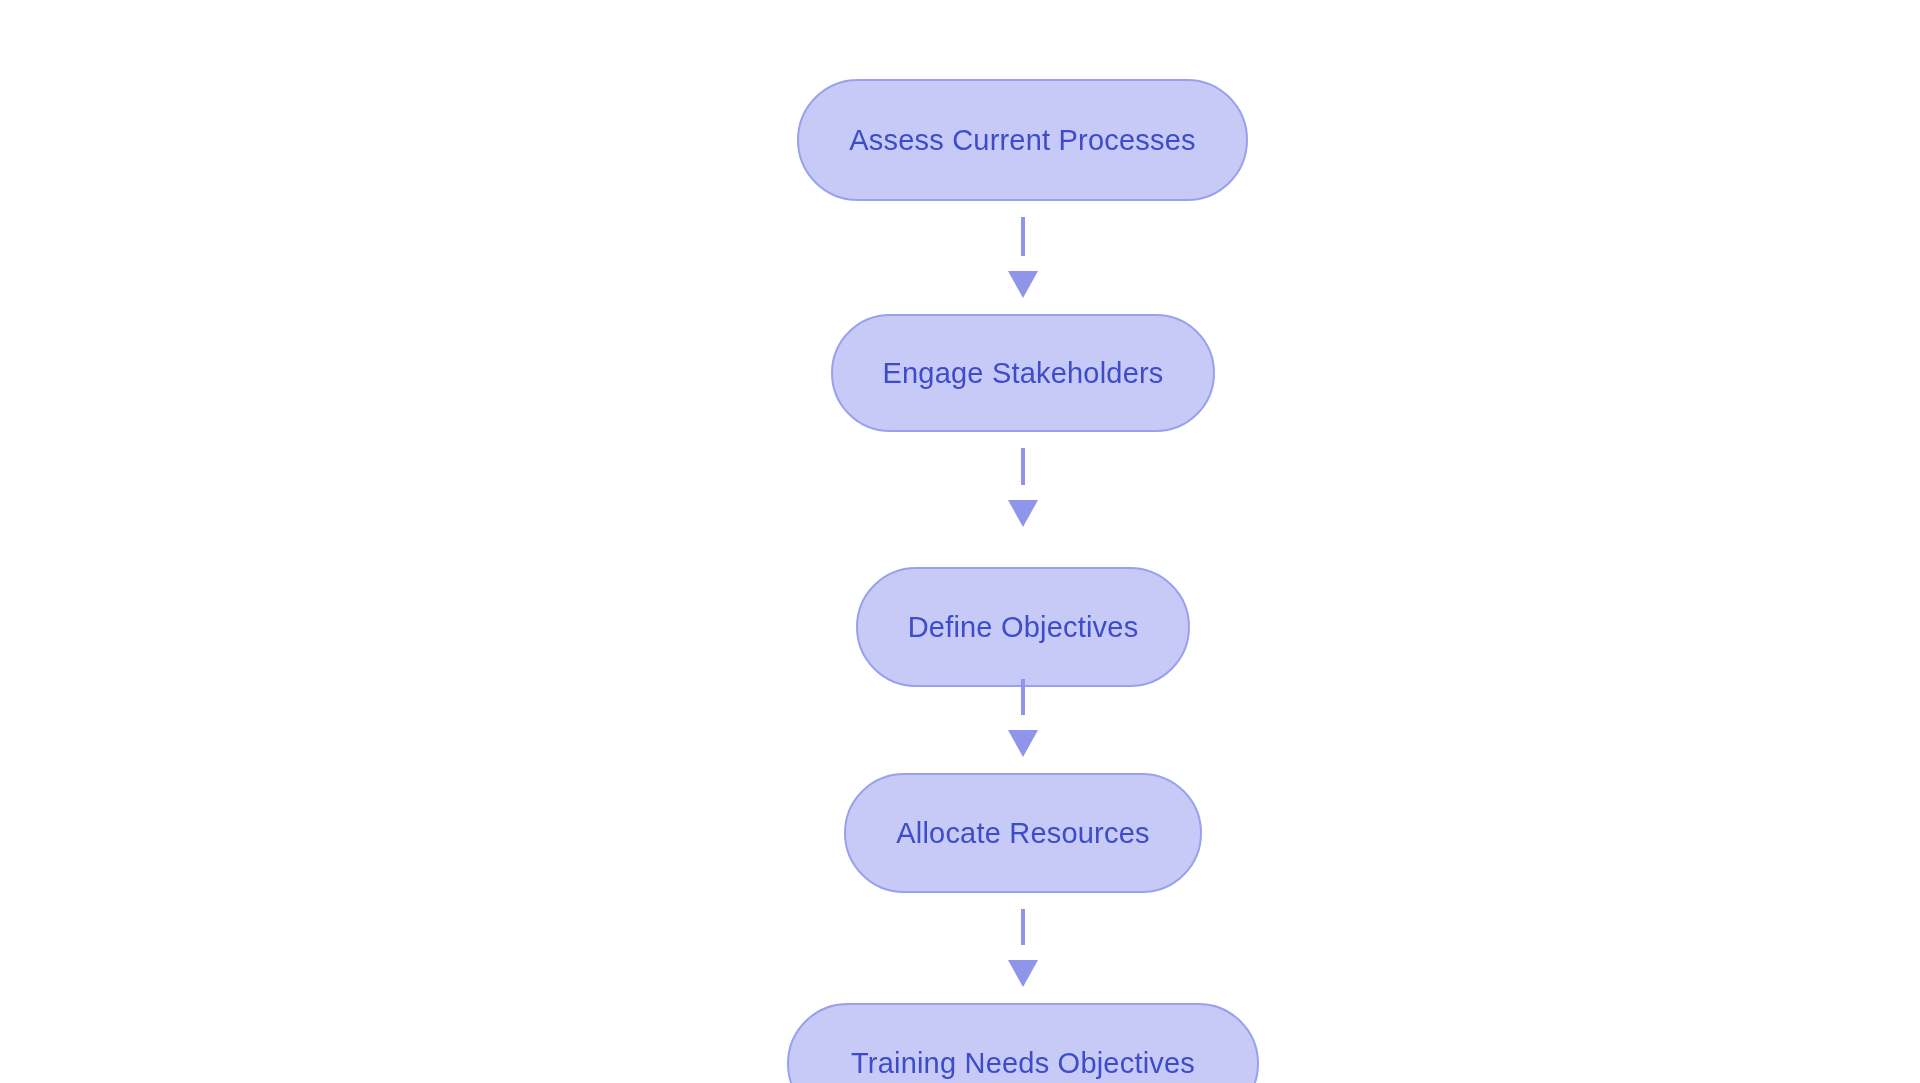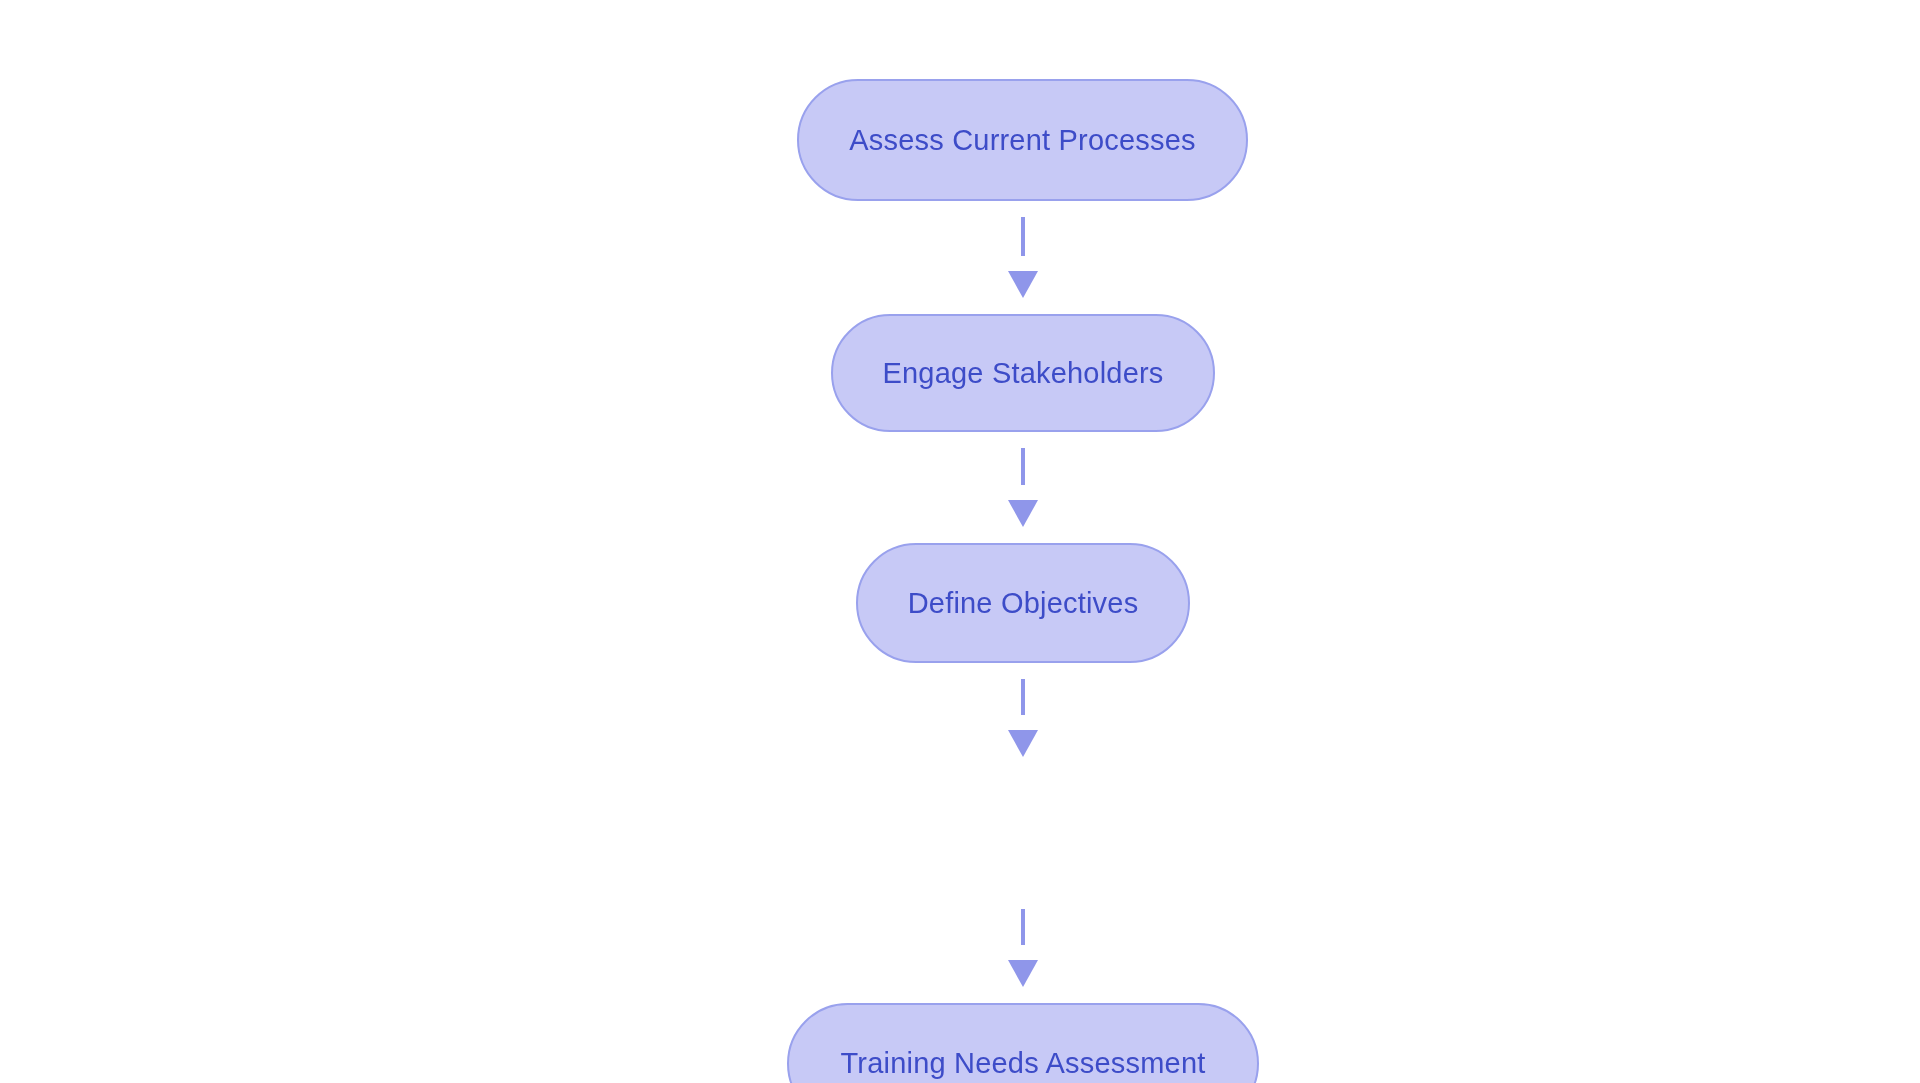--- a/index.html
+++ b/index.html
@@ -64,32 +64,35 @@
 
   <div class="node" style="left:767px; top:250px; width:384px; height:118px;text-align:center;">
     <span>Engage Stakeholders</span>
   </div>
 
   <div class="arrow" style="top:368px; height:111px;">
     <div class="arrow-line"></div>
     <div class="arrow-head"></div>
   </div>
 
-  <div class="node" style="left:792px; top:479px; width:334px; height:120px;">
+  <div class="node" style="left:792px; top:503px; width:334px; height:120px;">
     <span>Define Objectives</span>
   </div>
 
   <div class="arrow" style="top:599px; height:110px;">
     <div class="arrow-line"></div>
     <div class="arrow-head"></div>
   </div>
 
+  <div class="node" style="left:780px; top:709px; width:358px; height:120px;">
+    <span>Allocate Resources</span>
+  </div>
 
   <div class="arrow" style="top:829px; height:110px;">
     <div class="arrow-line"></div>
     <div class="arrow-head"></div>
   </div>
 
   <div class="node" style="left:723px; top:939px; width:472px; height:121px;">
-    <span>Training Needs Assessment</span>
+    <span>Training Needs Objectives</span>
   </div>
 
 </div>
 
 </body></html>

